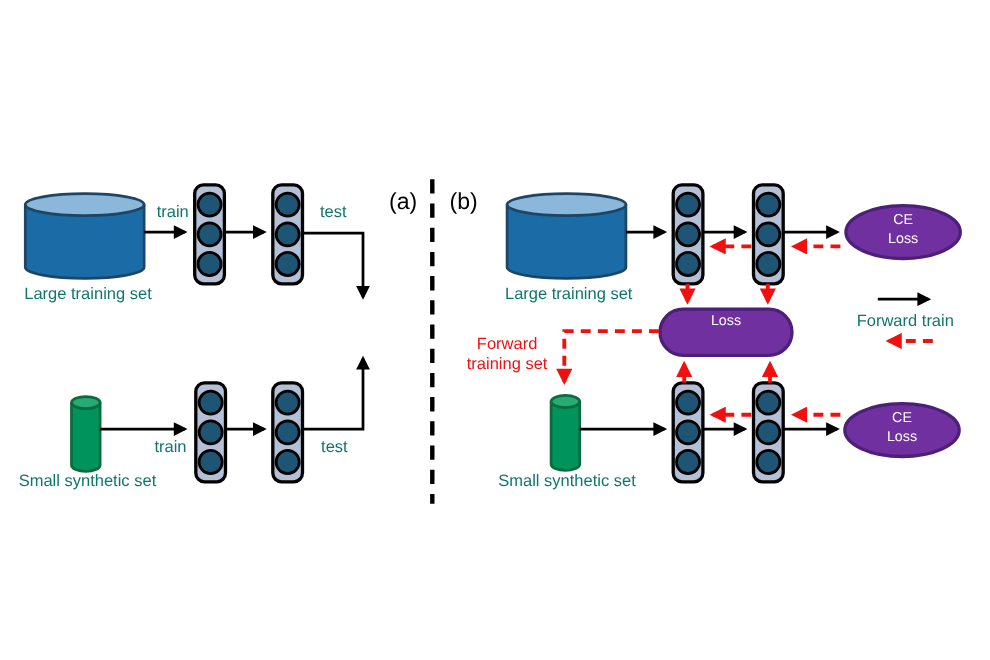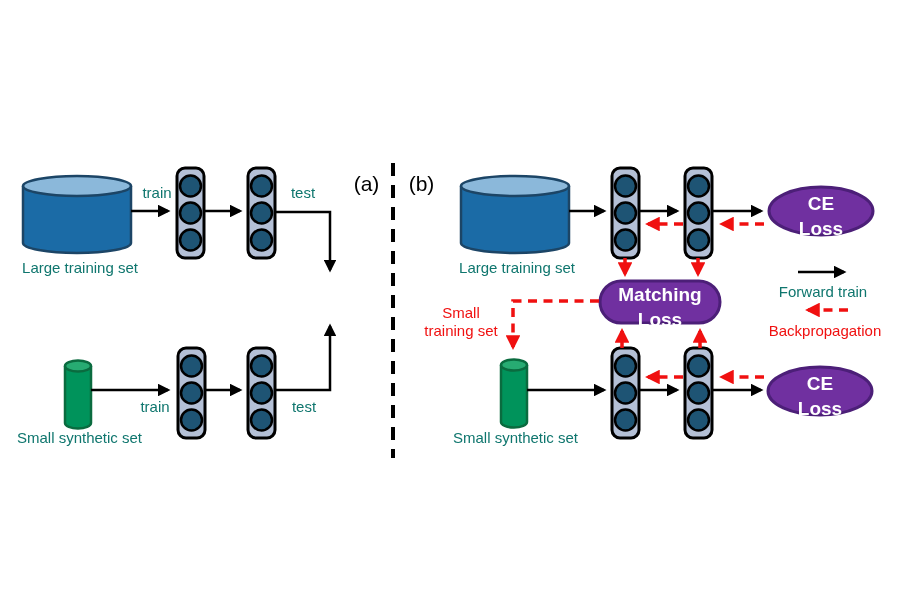--- a/index.html
+++ b/index.html
@@ -7,21 +7,21 @@
     position:relative;width:900px;height:600px;background:#ffffff;
     font-family:"Liberation Sans",sans-serif;overflow:hidden;
   }
   .stage svg{position:absolute;left:0;top:0;}
   .lbl{
     position:absolute;font-size:15px;color:#0f766e;text-align:center;
     line-height:1.18;white-space:nowrap;
   }
   .lbl span{display:block;}
   .panel-lbl{font-size:21px;color:#000;}
-  .loss-lbl{color:#fff;font-weight:bold;font-size:19px;line-height:1.3;}
+  .loss-lbl{color:#fff;font-weight:normal;font-size:13px;line-height:1.3;}
   .red-lbl{color:var(--backprop-red,#ee1111);}
   .net-body{fill:var(--network-fill,#b4c0d6);stroke:#000;stroke-width:3;}
   .neuron{fill:var(--neuron-fill,#1e5474);stroke:#000;stroke-width:2.5;}
   .cyl-blue{fill:var(--data-blue,#1b6ba6);stroke:var(--data-blue-border,#1c4566);stroke-width:2.5;}
   .cyl-blue-top{fill:var(--data-blue-light,#8bb8da);stroke:var(--data-blue-border,#1c4566);stroke-width:2.5;}
   .cyl-green{fill:var(--synthetic-green,#00935b);stroke:var(--synthetic-green-border,#0a6b3f);stroke-width:2.5;}
   .cyl-green-top{fill:var(--synthetic-green-light,#27ab72);stroke:var(--synthetic-green-border,#0a6b3f);stroke-width:2.5;}
   .purple{fill:var(--loss-purple,#7030a0);stroke:var(--loss-purple-border,#4c1f78);stroke-width:3;}
   .fwd{stroke:var(--forward-black,#000);stroke-width:2.5;fill:none;}
   .bwd{stroke:var(--backprop-red,#f01010);stroke-width:3.5;fill:none;stroke-dasharray:9 6.5;}
@@ -158,24 +158,22 @@
 
 <div class="lbl loss-lbl" style="left:769px;top:192px;width:104px;">
   <span>CE</span>
   <span>Loss</span>
 </div>
 <div class="lbl loss-lbl" style="left:768px;top:372px;width:104px;">
   <span>CE</span>
   <span>Loss</span>
 </div>
 <div class="lbl loss-lbl" style="left:600px;top:283px;width:120px;">
-  <span>Matching</span>
   <span>Loss</span>
 </div>
 <div class="lbl red-lbl" style="left:405px;top:304px;width:112px;">
-  <span>Small</span>
+  <span>Forward</span>
   <span>training set</span>
 </div>
 
 <div class="lbl" style="left:763px;top:283px;width:120px;">Forward train</div>
-<div class="lbl red-lbl" style="left:752px;top:322px;width:146px;">Backpropagation</div>
 
 </div>
 
 </body></html>

